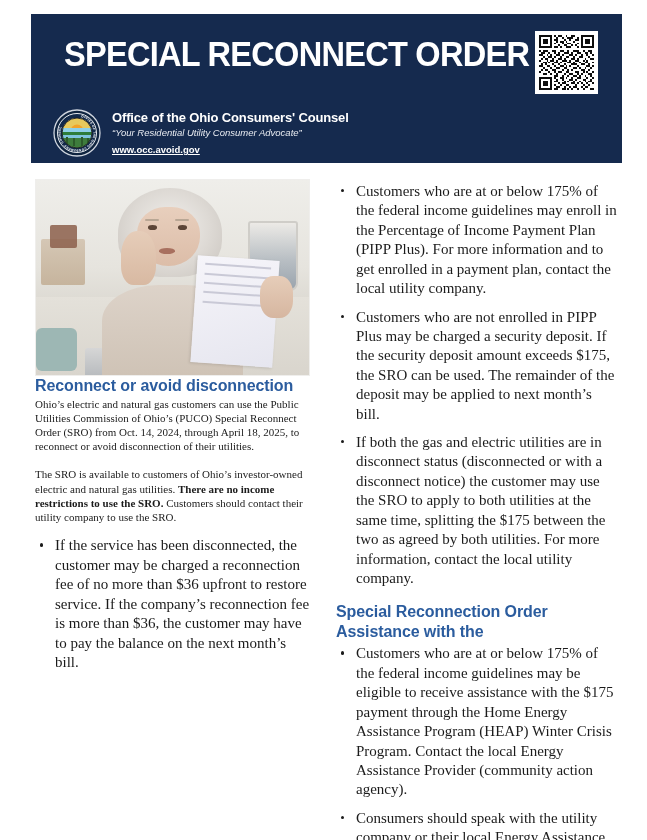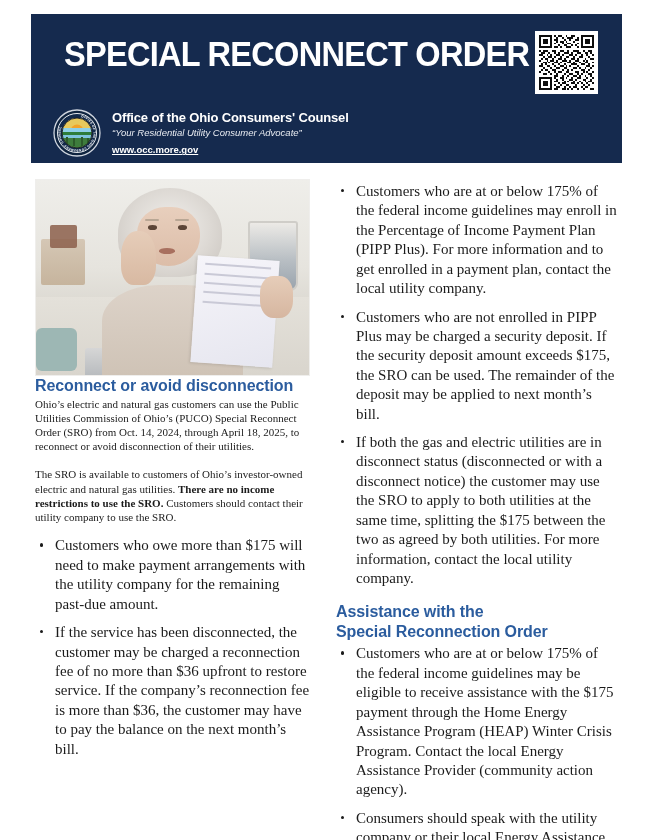--- a/index.html
+++ b/index.html
@@ -517,21 +517,21 @@
           <circle cx="24" cy="24" r="15" fill="none" stroke="#1b1b1b" stroke-width="0.9"></circle>
           <path id="sealarc" d="M 24 7.5 A 16.5 16.5 0 0 1 24 40.5 A 16.5 16.5 0 0 1 24 7.5" fill="none"></path>
           <text font-family="Liberation Sans, sans-serif" font-size="3.1" fill="#ffffff" font-weight="bold" letter-spacing="0.25">
             <textPath href="#sealarc" startOffset="4%">OFFICE OF THE OHIO CONSUMERS' COUNSEL</textPath>
           </text>
         </svg>
       </div>
       <div class="brand-text">
         <div class="brand-name">Office of the Ohio Consumers' Counsel</div>
         <div class="brand-tagline">“Your Residential Utility Consumer Advocate”</div>
-        <a class="brand-url" href="#">www.occ.more.gov</a>
+        <a class="brand-url" href="#">www.occ.avoid.gov</a>
       </div>
     </div>
   </div>
 
   <div class="col-left">
 
     <div class="photo">
       <div class="ph-wall"></div>
       <div class="ph-floorlamp"></div>
       <div class="ph-box"></div>
@@ -558,36 +558,35 @@
       <div class="ph-hand2"></div>
     </div>
 
     <h2 class="sec-head left-head">Reconnect or avoid disconnection</h2>
 
     <p class="body-par lead-par">Ohio’s electric and natural gas customers can use the Public Utilities Commission of Ohio’s (PUCO) Special Reconnect Order (SRO) from Oct. 14, 2024, through April 18, 2025, to reconnect or avoid disconnection of their utilities.</p>
 
     <p class="body-par"><span>The SRO is available to customers of Ohio’s investor-owned electric and natural gas utilities. </span><b class="strong">There are no income restrictions to use the SRO.</b><span> Customers should contact their utility company to use the SRO.</span></p>
 
     <ul class="bullets left-bullets">
-      <li>Customers who owe more than $175 will need to make payment arrangements with the utility company for the remaining past-due amount.</li>
       <li>If the service has been disconnected, the customer may be charged a reconnection fee of no more than $36 upfront to restore service. If the company’s reconnection fee is more than $36, the customer may have to pay the balance on the next month’s bill.</li>
     </ul>
   </div>
 
   <div class="col-right">
 
     <ul class="bullets right-bullets">
       <li>Customers who are at or below 175% of the federal income guidelines may enroll in the Percentage of Income Payment Plan (PIPP Plus). For more information and to get enrolled in a payment plan, contact the local utility company.</li>
       <li>Customers who are not enrolled in PIPP Plus may be charged a security deposit. If the security deposit amount exceeds $175, the SRO can be used. The remainder of the deposit may be applied to next month’s bill.</li>
       <li>If both the gas and electric utilities are in disconnect status (disconnected or with a disconnect notice) the customer may use the SRO to apply to both utilities at the same time, splitting the $175 between the two as agreed by both utilities. For more information, contact the local utility company.</li>
     </ul>
 
     <div class="right-head-block">
+      <h2 class="sec-head">Special Reconnection Order</h2>
       <h2 class="sec-head">Assistance with the</h2>
-      <h2 class="sec-head">Special Reconnection Order</h2>
     </div>
 
     <ul class="bullets right-bullets">
       <li>Customers who are at or below 175% of the federal income guidelines may be eligible to receive assistance with the $175 payment through the Home Energy Assistance Program (HEAP) Winter Crisis Program. Contact the local Energy Assistance Provider (community action agency).</li>
       <li>Consumers should speak with the utility company or their local Energy Assistance Provider (community action agency) before using the SRO to ensure that the $175 payment is being used in accordance with the SRO. If a customer is using the HEAP Winter Crisis Program, the local Energy Assistance Provider (community action agency) will coordinate with the utility.</li>
     </ul>
 
   </div>
 
 </div>

